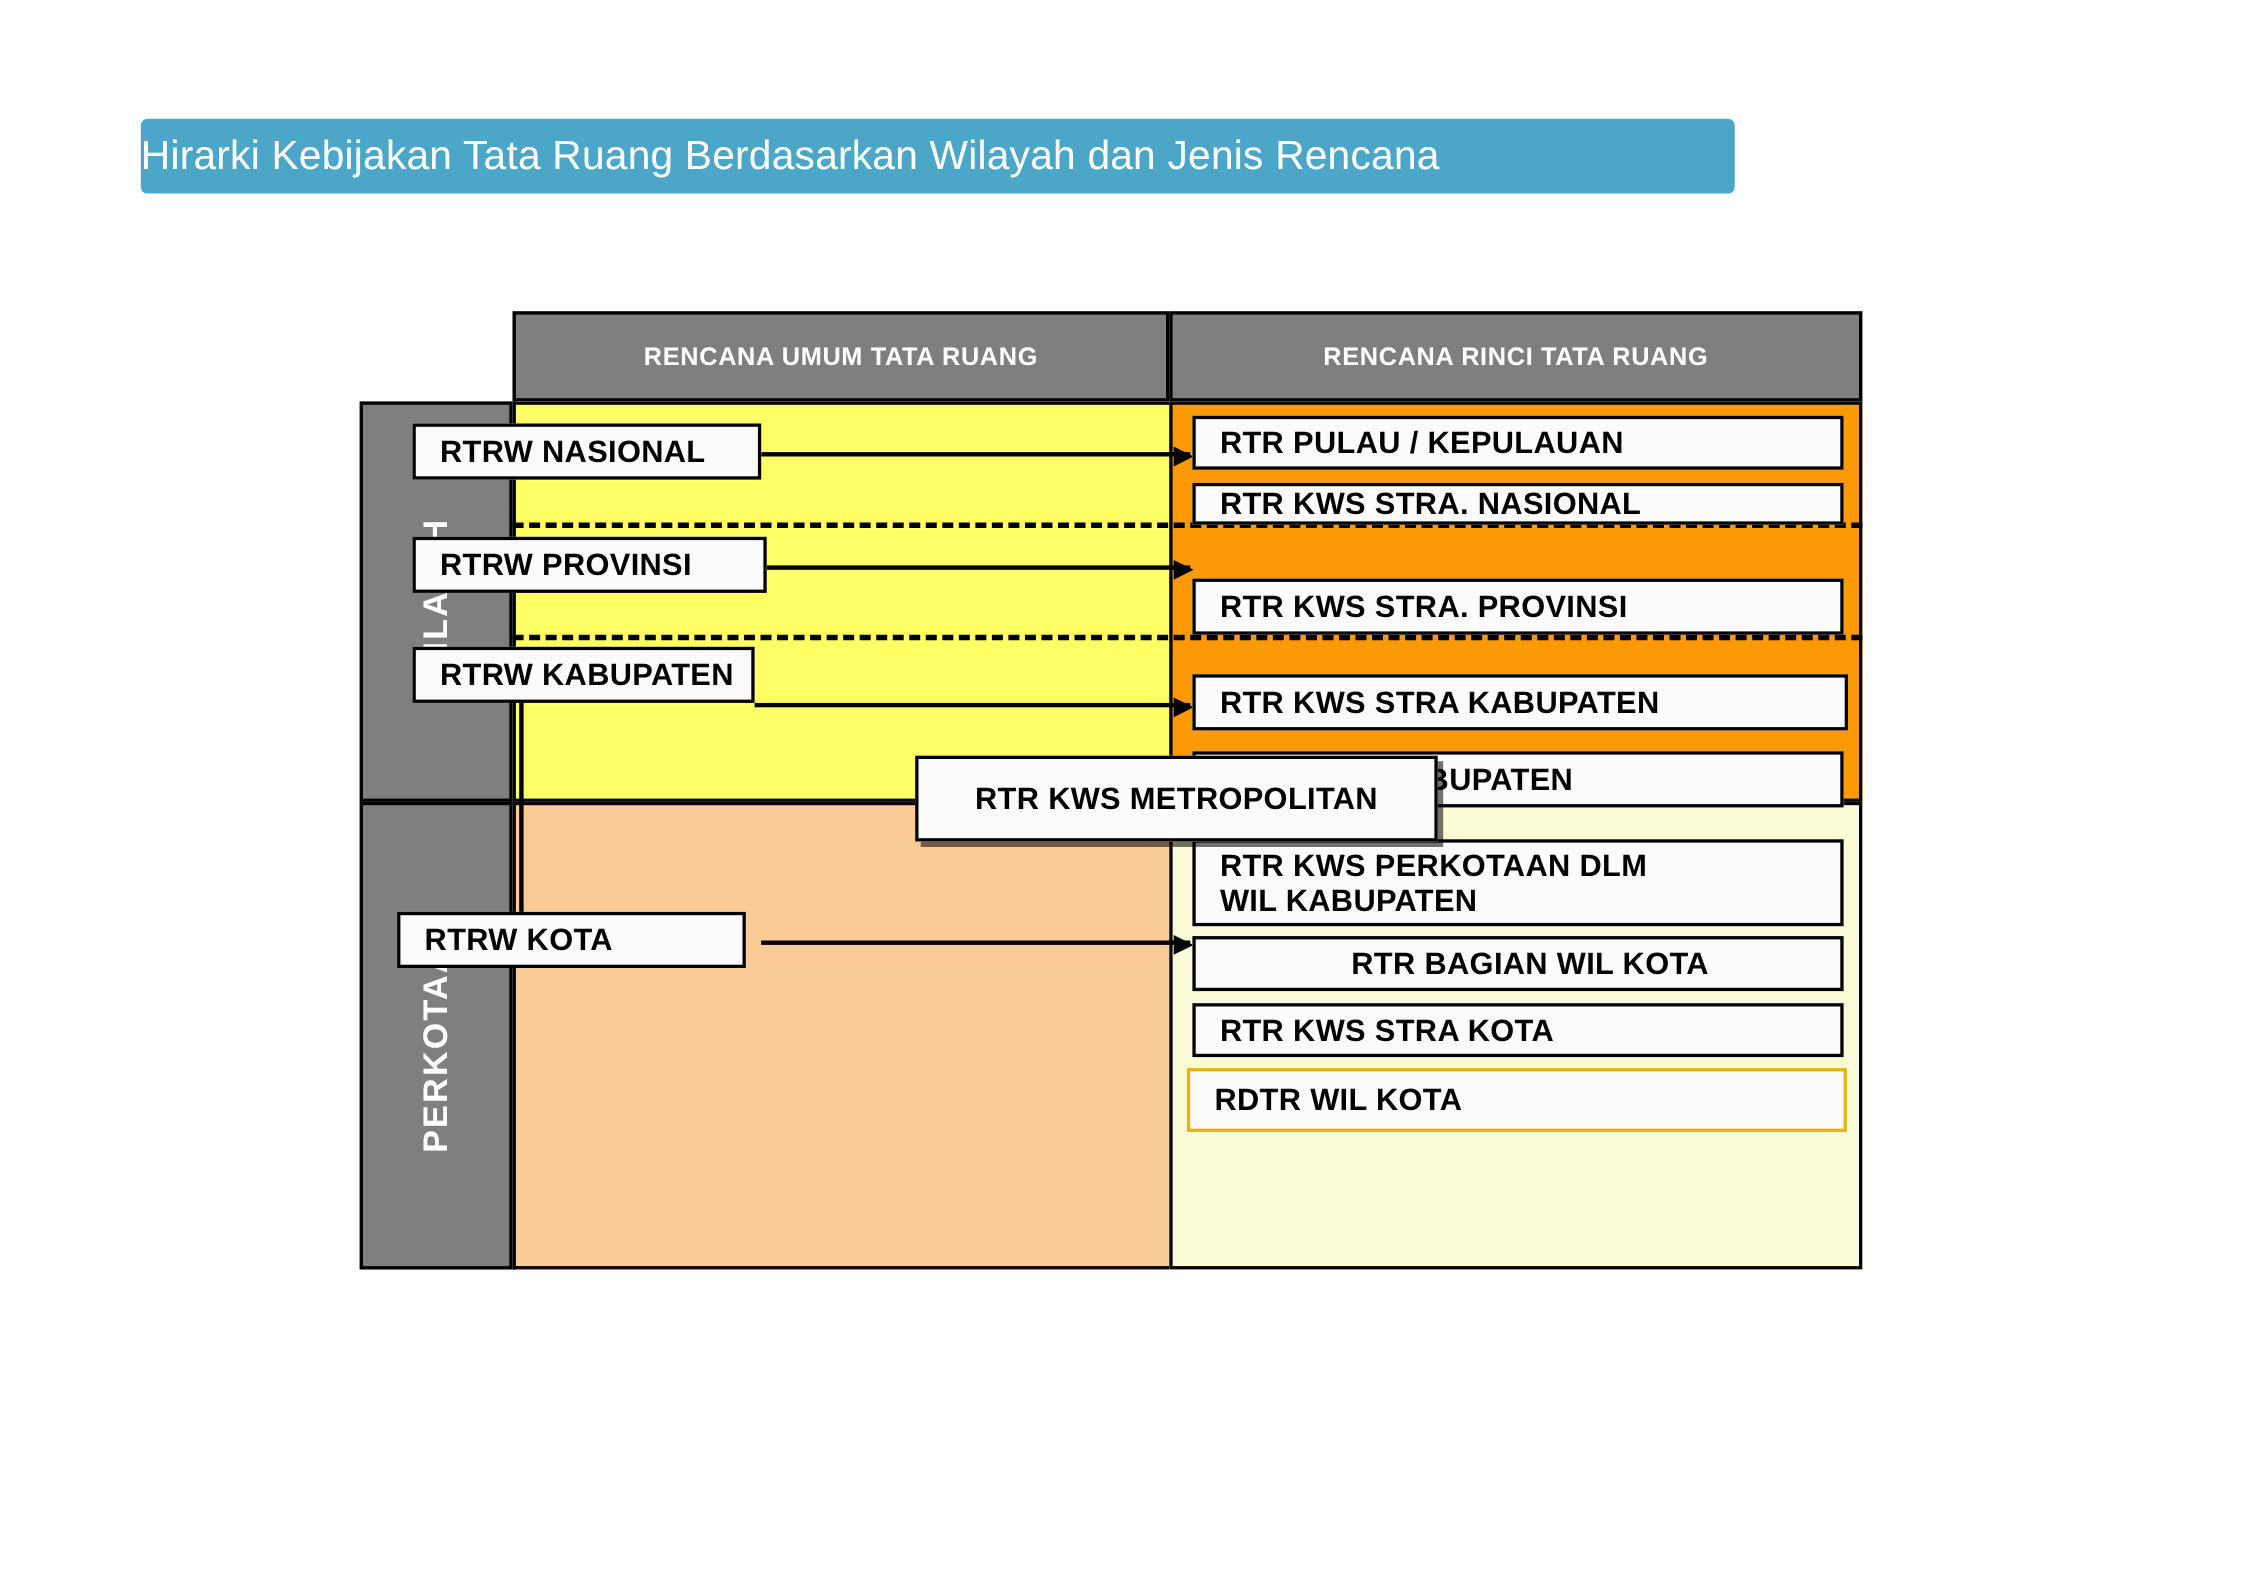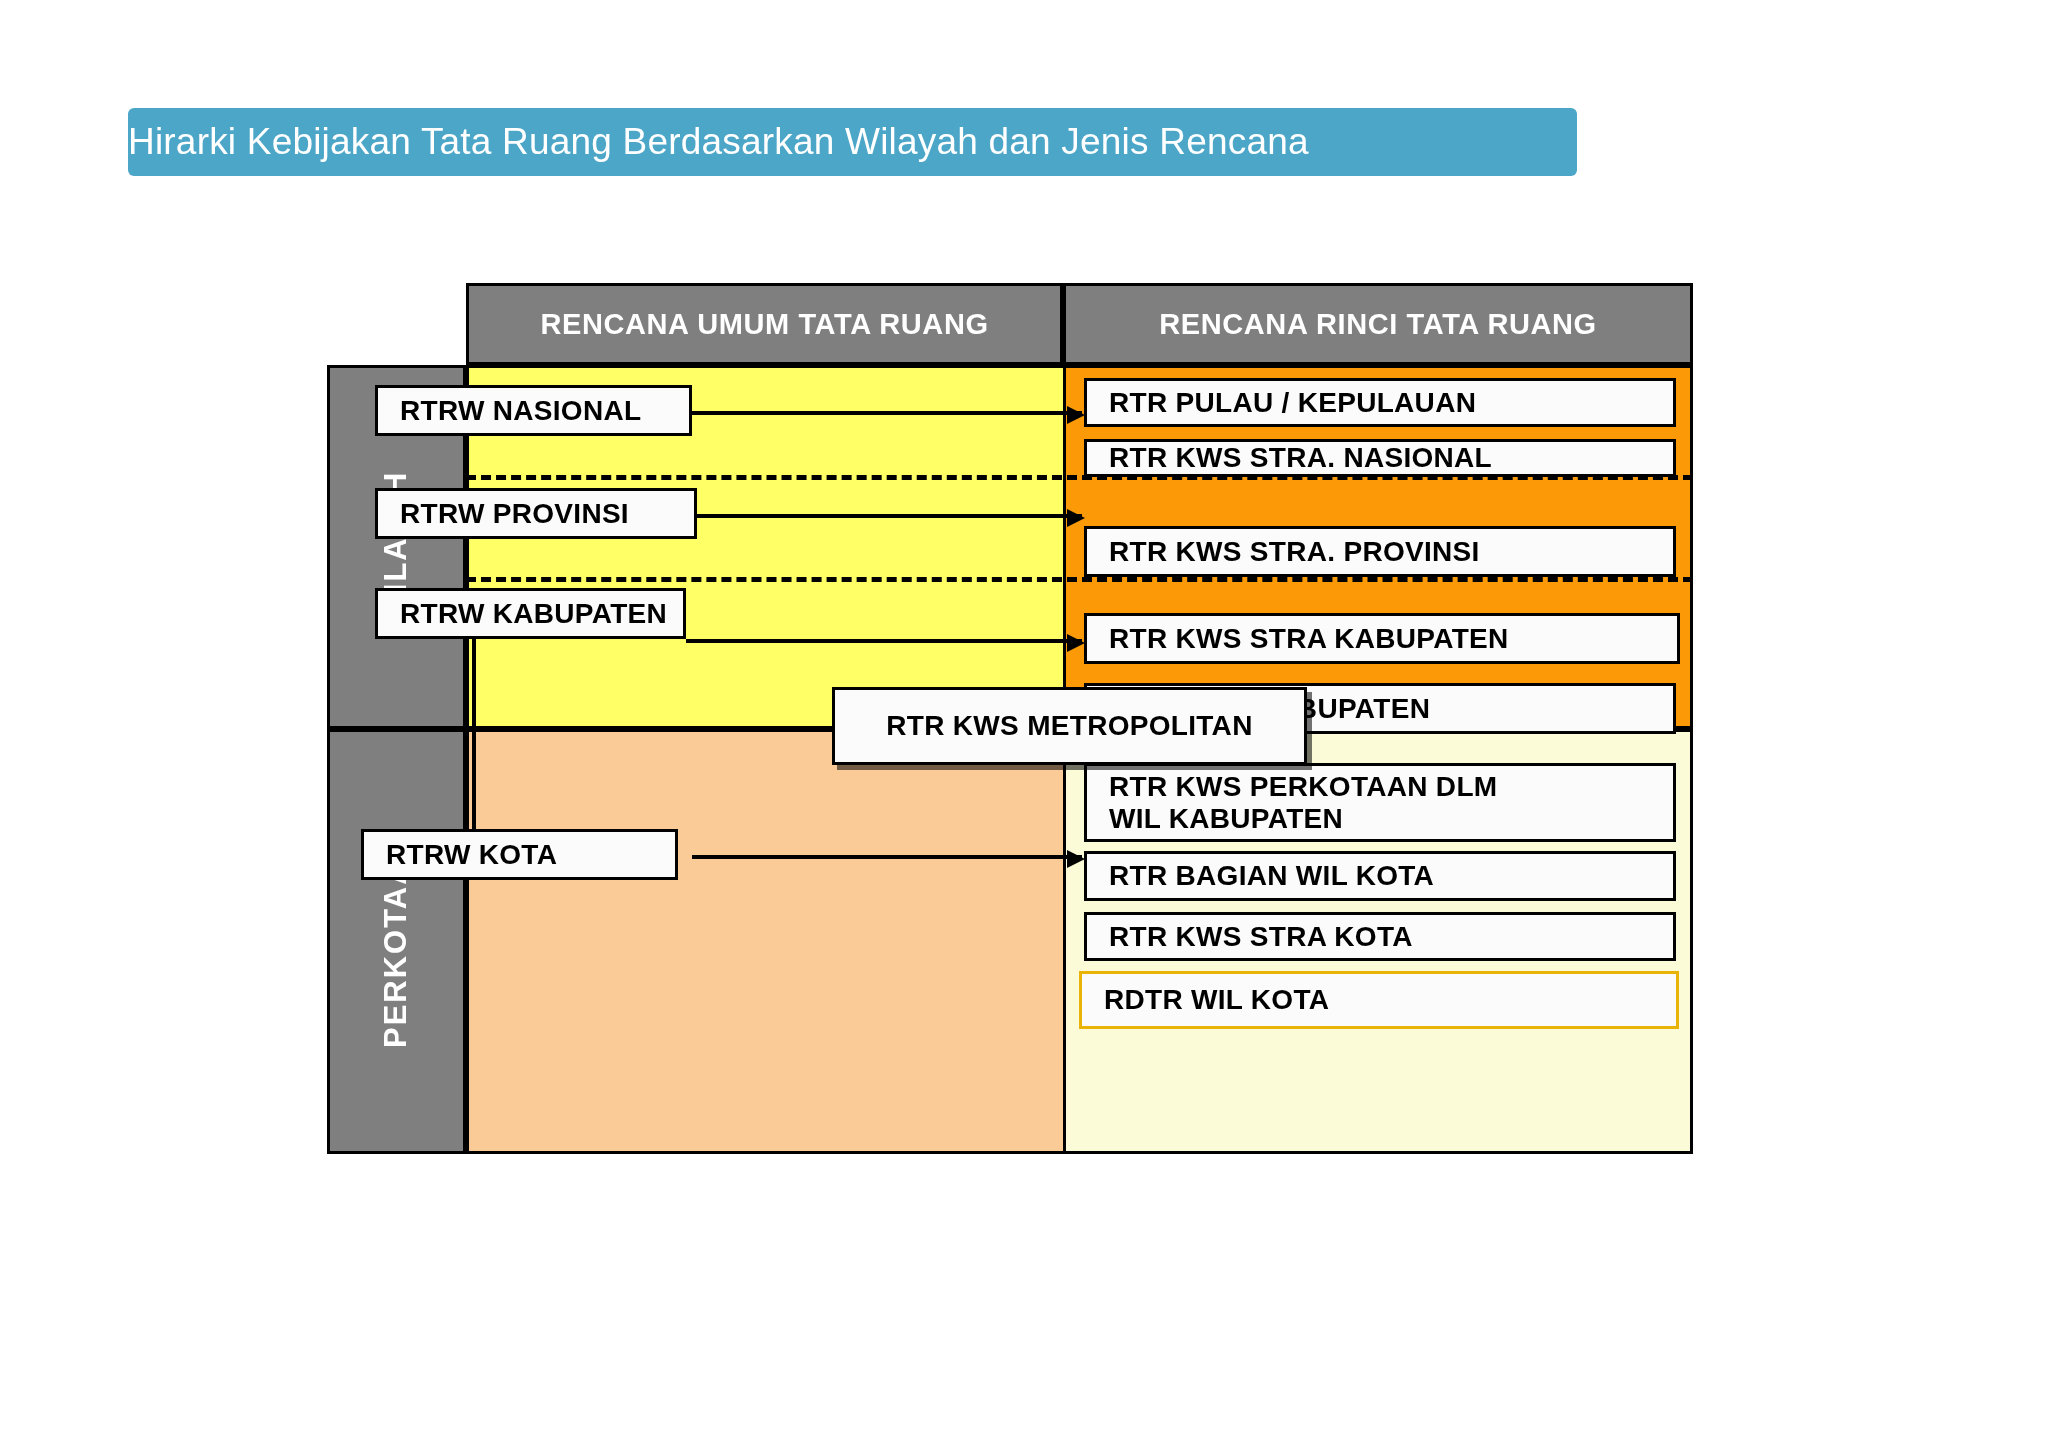--- a/index.html
+++ b/index.html
@@ -41,21 +41,21 @@
     top:0; height:82px;
     background:#7F7F7F;
     border:3px solid #000;
     box-sizing:border-box;
     display:flex;align-items:center;justify-content:center;
   }
   .hdr-left{ left:139px; width:597px; }
   .hdr-right{ left:736px; width:630px; }
   .hdr span{
     color:#ffffff;
-    font-size:29px;
+    font-size:23px;
     font-weight:bold;
     letter-spacing:.6px;
     white-space:nowrap;
   }
 
   
   .vcol{
     position:absolute;
     left:0; width:139px;
     background:#7F7F7F;
@@ -137,21 +137,21 @@
   .n-rtrw-kota      { left:34px;  top:546px; width:317px; height:51px; }
 
   
   .n-rtr-pulau      { left:757px; top:95px;  width:592px; height:49px; }
   .n-kws-nasional   { left:757px; top:156px; width:592px; height:38px; }
   .n-kws-provinsi   { left:757px; top:243px; width:592px; height:51px; }
   .n-kws-kabupaten  { left:757px; top:330px; width:596px; height:51px; }
   .n-rdtr-kabupaten { left:757px; top:400px; width:592px; height:51px; }
 
   .n-kws-perkotaan  { left:757px; top:480px; width:592px; height:79px; align-items:center; }
-  .n-bagian-kota    { left:757px; top:568px; width:592px; height:50px; }
+  .n-bagian-kota    { left:757px; top:568px; width:592px; height:50px;justify-content:center; }
   .n-kws-stra-kota  { left:757px; top:629px; width:592px; height:49px; }
   .n-rdtr-kota      { left:752px; top:688px; width:600px; height:58px; }
 
   
   .n-metropolitan{
     left:505px; top:404px; width:475px; height:78px;
     z-index:12;
     justify-content:center; padding-left:0;
   }
 

